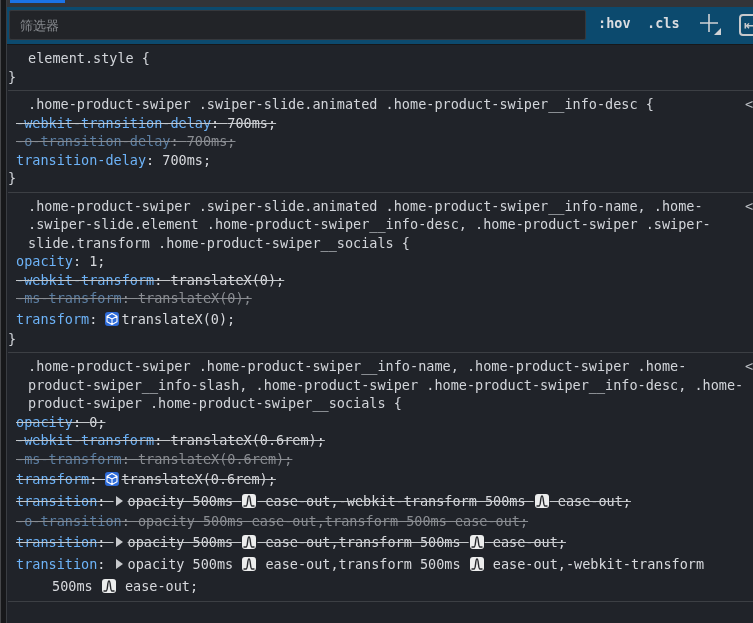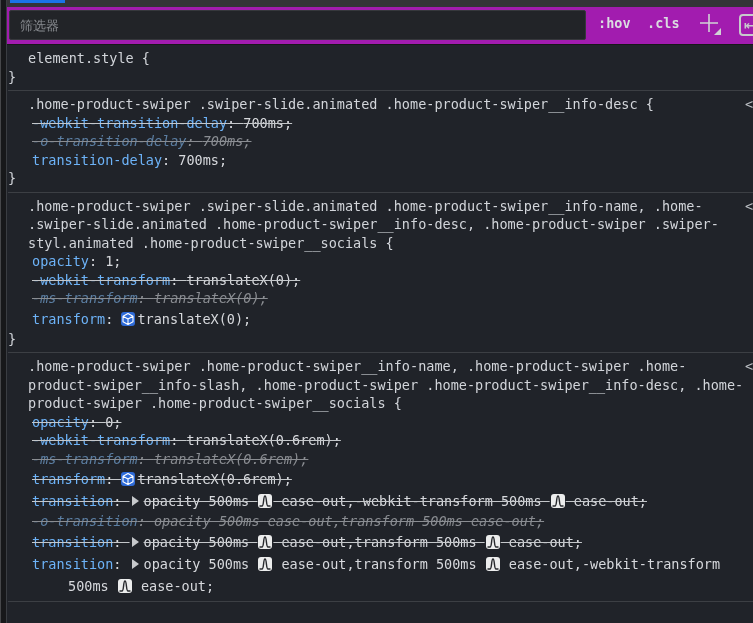--- a/index.html
+++ b/index.html
@@ -10,21 +10,21 @@
     font-family:"DejaVu Sans Mono", monospace;
     font-size:13.5px; color:#d7d9dd;
   }
   
   .left-edge { position:absolute; left:0; top:0; width:7px; height:623px;
     background:#17181a; border-right:1px solid #3a3d42; border-left:1px solid #46474a; z-index:5; }
   
   .top-strip { position:absolute; left:0; top:0; width:753px; height:7px; background:#333438; z-index:4; }
   .active-tab-underline { position:absolute; left:10px; top:0; width:55px; height:3px; }
   
-  .toolbar { position:absolute; left:0; top:7px; width:753px; height:38px; background:#a21caf;
+  .toolbar { position:absolute; left:0; top:7px; width:753px; height:38px; background:#0c4a6e;
     border-bottom:1px solid #17181a; z-index:4; }
   .filter { position:absolute; left:9px; top:3px; width:577px; height:30px;
     background:#222428; border:1px solid #36383c; border-radius:2px;
     color:#d7d9dd; font:13px "DejaVu Sans", sans-serif; padding:0 10px; outline:none; }
   .filter::placeholder { color:#8a8d92; }
   .tbtn { background:none; border:none; color:#dadce0; cursor:pointer;
     font:bold 13.5px "DejaVu Sans Mono", monospace; position:absolute; top:8px; }
   .tbtn.hov { left:598px; }
   .tbtn.cls { left:647px; }
   .plusbtn { position:absolute; left:697px; top:4px; width:26px; height:26px;
@@ -32,26 +32,26 @@
   .plusbtn svg { display:block; }
   .sidebar-toggle { position:absolute; left:739px; top:7px; width:24px; height:22px;
     border:2px solid #c7c9cc; border-radius:4px; background:none; color:#c7c9cc;
     font:bold 13px "DejaVu Sans", sans-serif; line-height:17px; text-align:left; padding-left:3px; cursor:pointer; }
   
   .content { position:absolute; left:8px; top:45px; width:745px; }
   section.rule { padding:4px 0; border-bottom:1px solid #3c3f44; position:relative; }
   .selline { white-space:pre; line-height:18.5px; color:#d2d5da;margin-left:20px; }
   .brace { line-height:18.5px; color:#d2d5da; }
   .style-link { position:absolute; left:737px; top:5px; color:#bdc1c6; cursor:pointer; white-space:pre; }
-  .decl { padding-left:24px; line-height:18.5px; white-space:pre-wrap; }
+  .decl { padding-left:8px; line-height:18.5px; white-space:pre-wrap; }
   .decl.tall { line-height:22px; }
   .prop { color:#6db3f8; }
   .val { color:#d7d9dd; }
   .decl.dim .prop { color:#5c7fa3; }
-  .decl.dim .val, .decl.dim { color:#8a8d92;font-style:italic; }
+  .decl.dim .val, .decl.dim { color:#8a8d92; }
   .strike { text-decoration:line-through; text-decoration-color:#c4c7ca; }
   .decl.dim .strike { text-decoration-color:#8a8d92; }
   .arrow { display:inline-block; width:0; height:0; border-left:7px solid #c7c9cc;
     border-top:5px solid transparent; border-bottom:5px solid transparent;
     margin:0 5px 0 2px; cursor:pointer; }
   .icon-cube { display:inline-block; width:14px; height:14px; border-radius:3px;
     background:#2e6bd8; vertical-align:-2px; margin-right:2px; cursor:pointer; }
   .icon-bezier { display:inline-block; width:14px; height:14px; border-radius:3px;
     background:#eceded; vertical-align:-2px; margin:0 1px; cursor:pointer; }
   .icon-cube svg, .icon-bezier svg { display:block; }
@@ -93,22 +93,22 @@
         <div class="selline">.home-product-swiper .swiper-slide.animated .home-product-swiper__info-desc {</div>
         <span class="style-link">&lt;styl</span>
         <div class="decl"><span class="strike"><span class="prop">-webkit-transition-delay</span>: <span class="val">700ms;</span></span></div>
         <div class="decl dim"><span class="strike"><span class="prop">-o-transition-delay</span>: <span class="val">700ms;</span></span></div>
         <div class="decl"><span class="prop">transition-delay</span>: <span class="val">700ms;</span></div>
         <div class="brace">}</div>
       </section>
       <section class="rule">
         <div class="selline">.home-product-swiper .swiper-slide.animated .home-product-swiper__info-name, .home-</div>
         <span class="style-link">&lt;styl</span>
-        <div class="selline">.swiper-slide.animated .home-product-swiper__info-desc, .home-product-swiper .swiper-</div>
-        <div class="selline">styl.animated .home-product-swiper__socials {</div>
+        <div class="selline">.swiper-slide.element .home-product-swiper__info-desc, .home-product-swiper .swiper-</div>
+        <div class="selline">slide.transform .home-product-swiper__socials {</div>
         <div class="decl"><span class="prop">opacity</span>: <span class="val">1;</span></div>
         <div class="decl"><span class="strike"><span class="prop">-webkit-transform</span>: <span class="val">translateX(0);</span></span></div>
         <div class="decl dim"><span class="strike"><span class="prop">-ms-transform</span>: <span class="val">translateX(0);</span></span></div>
         <div class="decl tall"><span class="prop">transform</span>: <span class="icon-cube"><svg width="14" height="14" viewBox="0 0 14 14">
               <path d="M7 1.6 L12 4.3 V9.7 L7 12.4 L2 9.7 V4.3 Z M7 7 V12.4 M7 7 L2 4.3 M7 7 L12 4.3" stroke="#fff" stroke-width="1.1" fill="none" stroke-linejoin="round"></path>
             </svg></span><span class="val">translateX(0);</span></div>
         <div class="brace">}</div>
       </section>
       <section class="rule">
         <div class="selline">.home-product-swiper .home-product-swiper__info-name, .home-product-swiper .home-</div>

